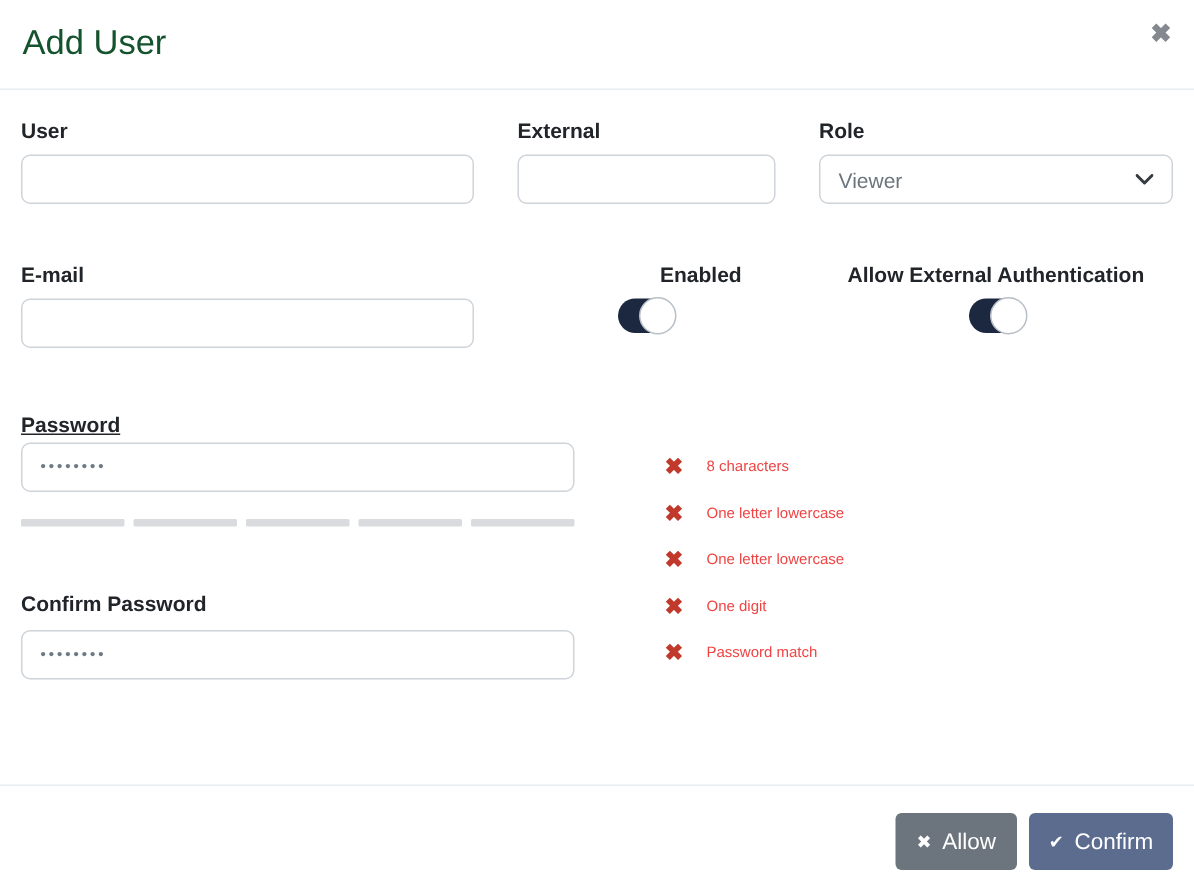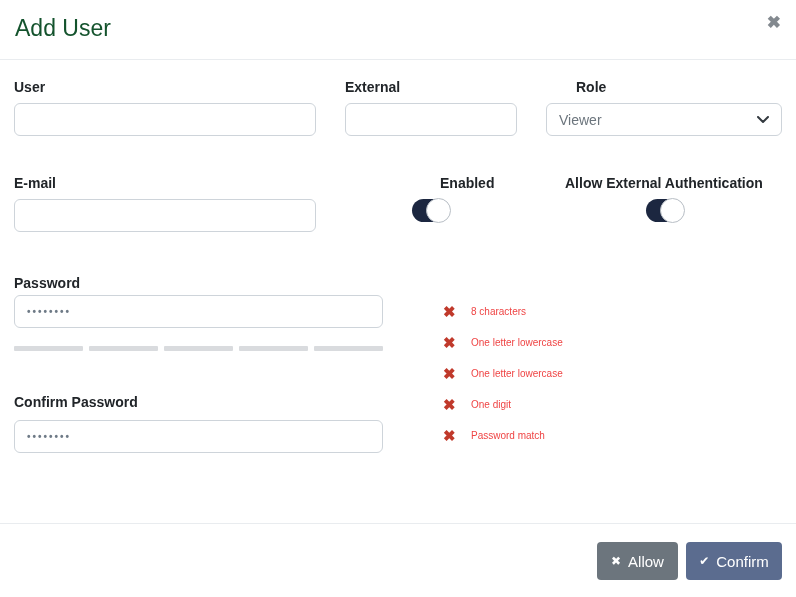--- a/index.html
+++ b/index.html
@@ -68,42 +68,42 @@
 <div class="abs modal-title">Add User</div>
 <div class="abs close-x">✖</div>
 <div class="abs divider" style="top:59px;"></div>
 
 <div class="abs lbl" style="left:14px;top:80px;">User</div>
 <input class="abs inp" style="left: 14px; top: 103px; width: 302px;" type="text" value="">
 
 <div class="abs lbl" style="left:345px;top:80px;">External</div>
 <input class="abs inp" style="left: 345px; top: 103px; width: 172px;" type="text" value="">
 
-<div class="abs lbl" style="left:576px;top:80px;">Role</div>
+<div class="abs lbl" style="left:546px;top:80px;">Role</div>
 <div class="abs select" style="left:546px;top:103px;width:236px;">
   <span class="sel-text">Viewer</span>
   <svg class="chev" viewBox="0 0 12 8">
     <path d="M1 1 L6 6 L11 1" fill="none" stroke="#343a40" stroke-width="2" stroke-linecap="round" stroke-linejoin="round"></path>
   </svg>
 </div>
 
 <div class="abs lbl" style="left:14px;top:176px;">E-mail</div>
 <input class="abs inp" style="left: 14px; top: 199px; width: 302px;" type="text" value="">
 
 <div class="abs lbl" style="left:405px;top:176px;padding-left:35px;">Enabled</div>
 <div class="switch" style="left:412px;top:199px;">
   <span class="knob"></span>
 </div>
 
 <div class="abs lbl" style="left:565px;top:176px;">Allow External Authentication</div>
 <div class="switch" style="left:646px;top:199px;">
   <span class="knob"></span>
 </div>
 
-<div class="abs lbl" style="left:14px;top:276px;">Password</div>
+<div class="abs lbl" style="left:14px;top:276px;text-decoration:underline;">Password</div>
 <input class="abs inp masked" style="left: 14px; top: 295px; width: 369px;" type="text" value="••••••••">
 <div class="abs smeter" style="left:14px;top:346px;">
     <div class="sbar"></div>
     <div class="sbar"></div>
     <div class="sbar"></div>
     <div class="sbar"></div>
     <div class="sbar"></div>
   </div>
 
 <div class="abs vlist">

